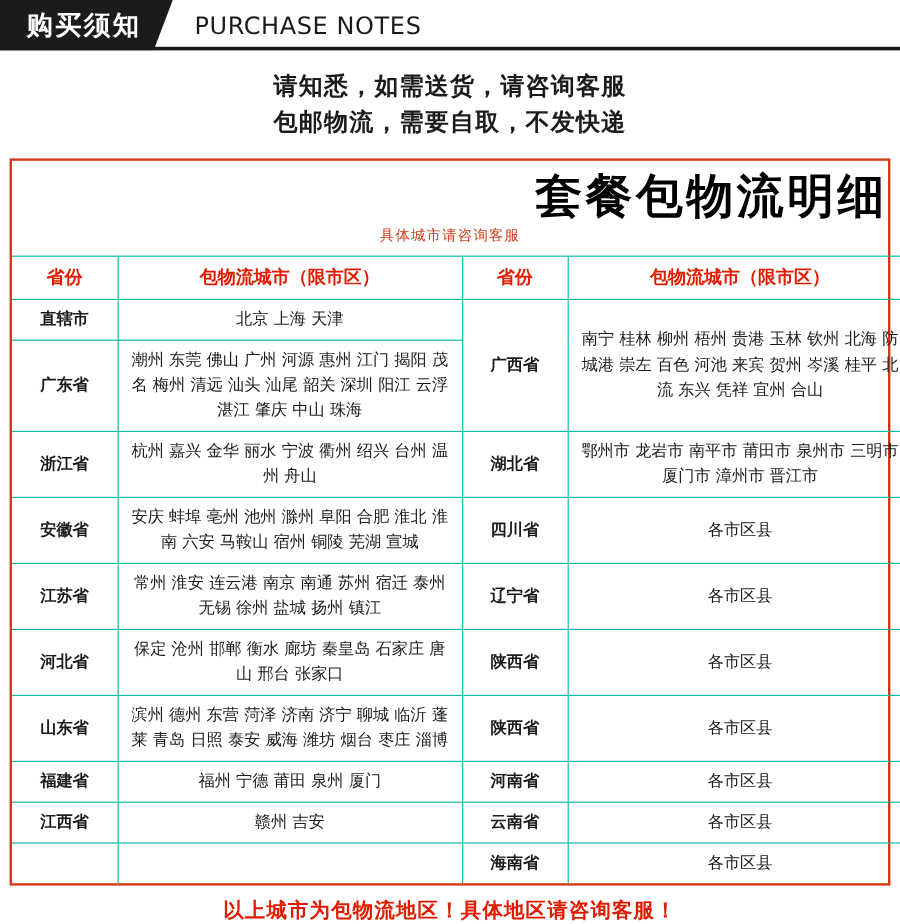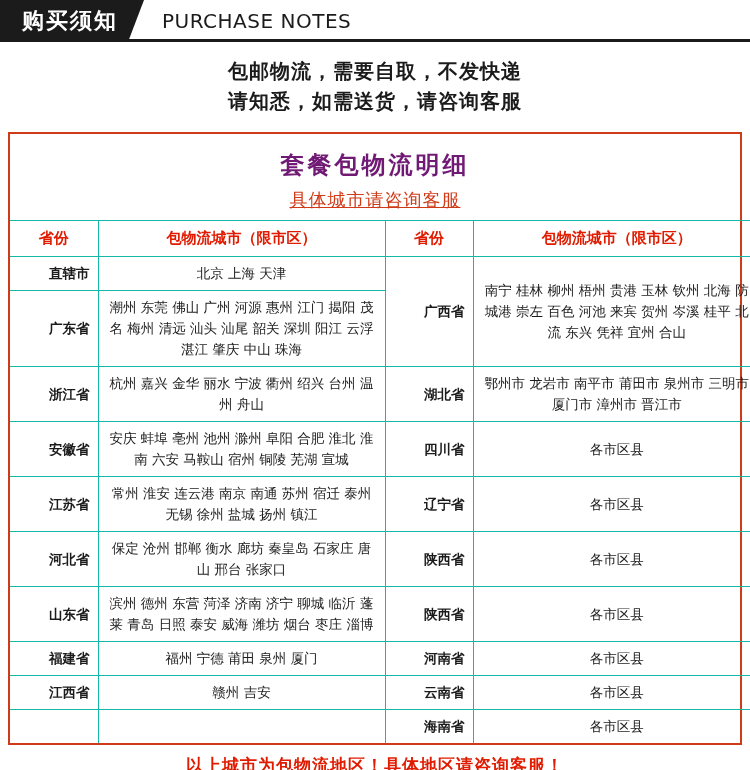--- a/index.html
+++ b/index.html
@@ -76,32 +76,32 @@
   .frame {
     margin: 4px 8px 0 8px;
     border: 2px solid #cf3a18;
     box-sizing: border-box;
   }
   .title-block {
     text-align: center;
     padding: 12px 0 8px 0;
   }
   .title-main {
-    font-size: 24px;
-    font-weight: bold;
-    color: #701a75;
+    font-size: 39px;
+    font-weight: bold;
+    color: #000000;
     letter-spacing: 3px;
     line-height: 38px;
+    text-align: right;
   }
   .title-sub {
-    font-size: 18px;
+    font-size: 12px;
     color: #cf3a18;
     letter-spacing: 1px;
     margin-top: 4px;
-    text-decoration: underline;
   }
 
   table.grid {
     width: 100%;
     border-collapse: collapse;
     table-layout: fixed;
   }
   table.grid td, table.grid th {
     border: 1px solid #14b8a6;
     vertical-align: middle;
@@ -112,21 +112,21 @@
     word-break: break-all;
   }
   table.grid th {
     color: #e01b00;
     font-weight: bold;
     font-size: 15px;
     text-align: center;
     padding: 7px 4px;
   }
   td.prov {
-    text-align: right;
+    text-align: center;
     color: #e01b00;
     font-weight: bold;
     font-size: 14.5px;
     white-space: nowrap;
   }
   td.cities {
     text-align: center;
   }
   .col-prov { width: 88px; }
   .col-city { width: 287px; }
@@ -152,22 +152,22 @@
 
   <div class="banner">
     <div class="banner-black">
       <span>购买须知</span>
     </div>
     <div class="banner-en">PURCHASE NOTES</div>
     <div class="banner-rule"></div>
   </div>
 
   <div class="notice">
+    <div class="notice-line">请知悉，如需送货，请咨询客服</div>
     <div class="notice-line">包邮物流，需要自取，不发快递</div>
-    <div class="notice-line">请知悉，如需送货，请咨询客服</div>
   </div>
 
   <div class="frame">
 
     <div class="title-block">
       <div class="title-main">套餐包物流明细</div>
       <div class="title-sub">具体城市请咨询客服</div>
     </div>
 
     <table class="grid">

